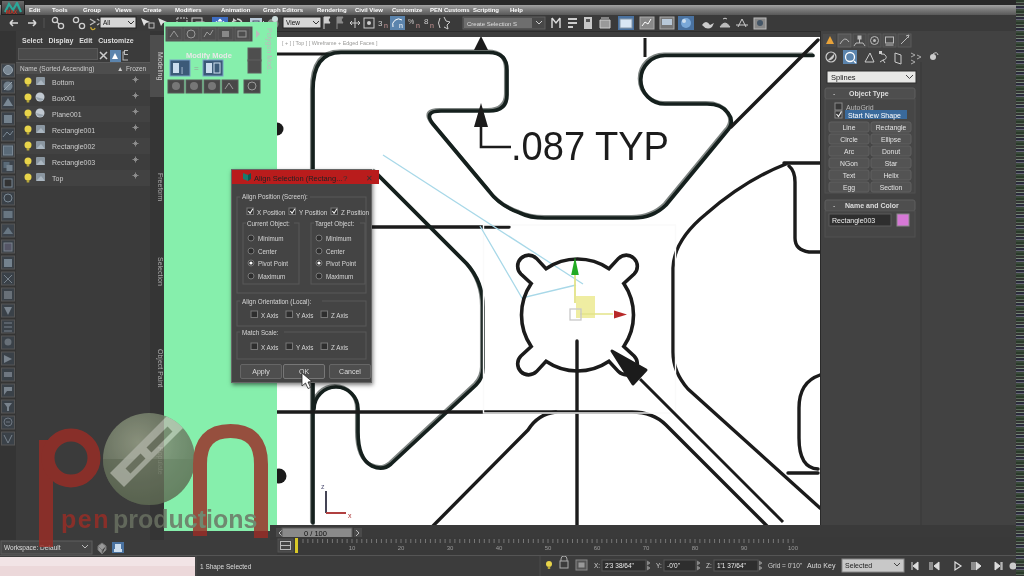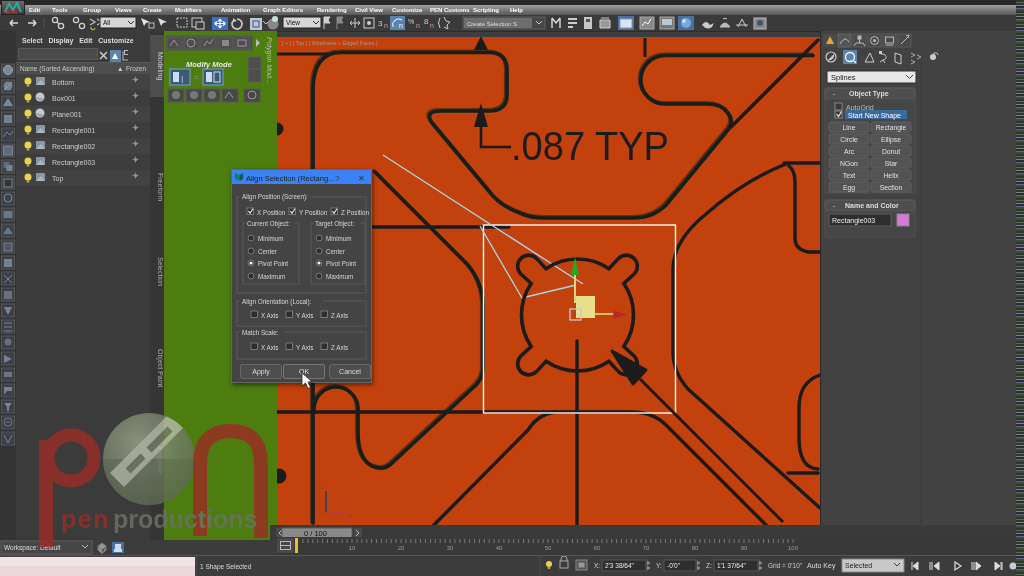--- a/index.html
+++ b/index.html
@@ -6,22 +6,22 @@
 body{width:1024px;height:576px;overflow:hidden;background:#3d3d3d;font-family:"Liberation Sans",sans-serif;position:relative;}
 .abs{position:absolute;}
 #titlestrip{left:0;top:0;width:1024px;height:6px;background:#282828;}
 #menubar{left:0;top:5px;width:1024px;height:10px;background:linear-gradient(#a2a2a2,#7c7c7c 45%,#585858);display:flex;align-items:center;color:#fdfdfd;font-size:6px;font-weight:bold;}
 #menubar span{margin:0;}
 #maxlogo{left:1px;top:0;width:22px;height:13px;background:linear-gradient(#6a6a6a,#3a3a3a);border:1px solid #222;}
 #toolbar{left:0;top:15px;width:1024px;height:16px;background:#3a3a3a;border-bottom:1px solid #2c2c2c;}
 #leftstrip{left:0;top:31px;width:16px;height:524px;background:#343434;border-right:1px solid #2c2c2c;}
 #explorer{left:16px;top:31px;width:134px;height:509px;background:#3b3b3b;}
 #tabstrip{left:150px;top:31px;width:14px;height:509px;background:#353535;}
-#ribbonarea{left:164px;top:31px;width:113px;height:509px;background:#4d7c0f;font-style:italic;}
-#viewport{left:277px;top:37px;width:543px;height:488px;background:#c2410c;}
+#ribbonarea{left:164px;top:22px;width:113px;height:509px;background:#86efac;}
+#viewport{left:277px;top:37px;width:543px;height:488px;background:#ffffff;}
 #rightpanel{left:820px;top:31px;width:196px;height:524px;background:#424242;border-left:1px solid #2a2a2a;}
 #noise{left:1016px;top:0;width:8px;height:576px;background:repeating-linear-gradient(180deg,#2a3a2a 0 2px,#5a6a5a 2px 3px,#333 3px 5px,#78887a 5px 6px,#2a2a3a 6px 8px,#667 8px 9px,#3a4a3a 9px 11px);}
 #timeslider{left:270px;top:525px;width:746px;height:12px;background:#3a3a3a;}
 #ruler{left:270px;top:537px;width:746px;height:18px;background:#393939;}
 #workspacerow{left:0;top:540px;width:277px;height:15px;background:#3c3c3c;}
 #statusbar{left:0;top:555px;width:1024px;height:21px;background:#3c3c3c;border-top:1px solid #555;}
 </style>
 </head>
 <body>
 <div class="abs" id="titlestrip"><svg width="1024" height="6">
@@ -554,21 +554,21 @@
 <path d="M955,6 l6,4 l-6,4 z" fill="none" stroke-width="1.2"></path>
 <path d="M972,6 v8 m2,-8 v8 m2,0 l5,-4 l-5,-4 z" stroke-width="1"></path>
 <path d="M995,6 l5,4 l-5,4 z m6,0 v8 m1,-8 v8" stroke-width="1"></path>
 </g>
 <circle cx="1013" cy="10" r="3.5" fill="#ccc"></circle>
 </svg>
 </div>
 <div class="abs" id="noise"></div>
 
 <div class="abs" id="dialog" style="left:231px;top:169px;width:141px;height:214px;background:#444444;border:1px solid #666;box-shadow:1px 2px 4px rgba(0,0,0,0.5);box-sizing:border-box;">
-<div class="abs" style="left:0;top:0;width:139px;height:14px;background:#3b82f6;">
+<div class="abs" style="left:0;top:0;width:139px;height:14px;background:#b91c1c;padding-left:8px;">
 <svg width="139" height="13">
 <path d="M3,2 l5,2 v6 l-5,-2 z" fill="#1a7a6e"></path>
         <path d="M8,4 l3,-2 v6 l-3,2 z" fill="#0d5a52"></path>
 <text x="14" y="9.5" font-size="7.5" fill="#222">Align Selection (Rectang...</text>
 <text x="103" y="9.5" font-size="8" fill="#333">?</text>
 <text x="126" y="10" font-size="8" fill="#333">✕</text>
 </svg>
 </div>
 <svg width="139" height="199" style="position:absolute;left:0;top:13px">
 <g font-size="6.3" fill="#d6d6d6">

